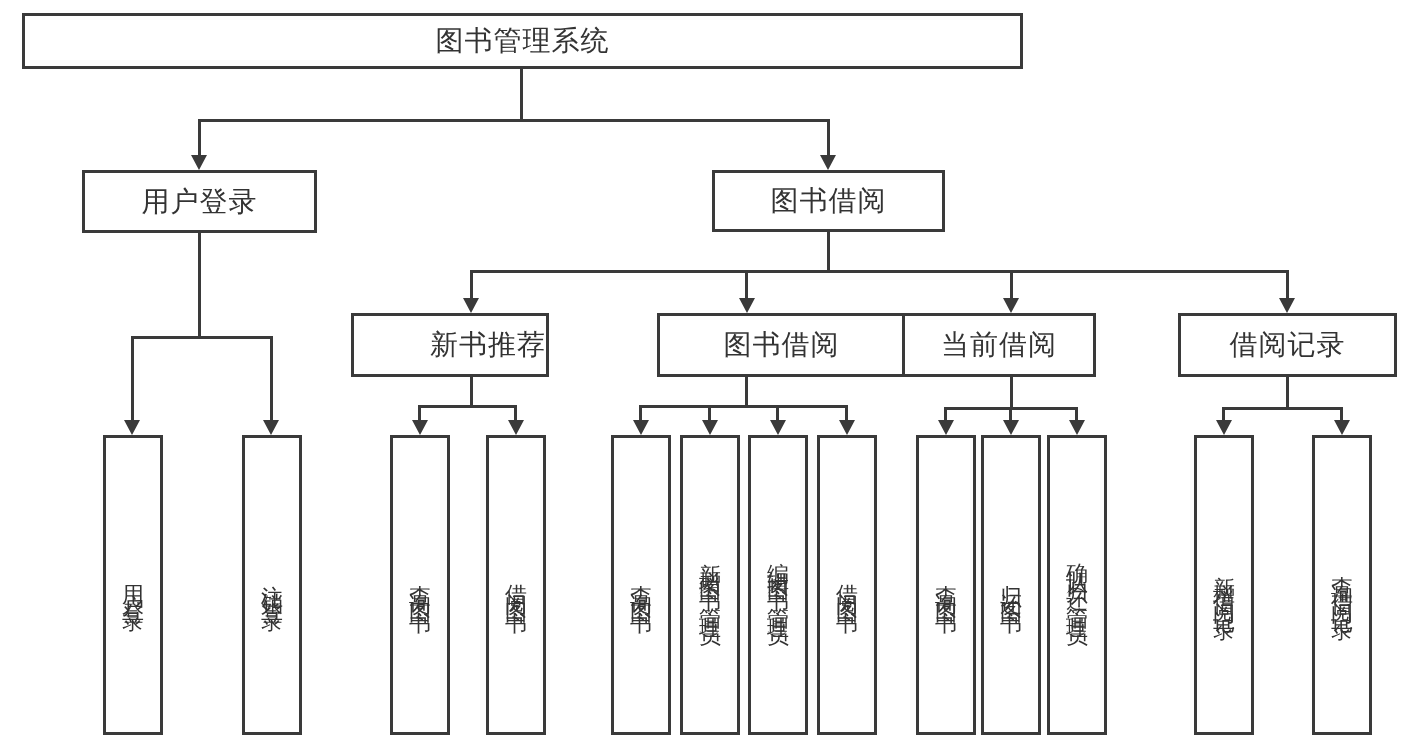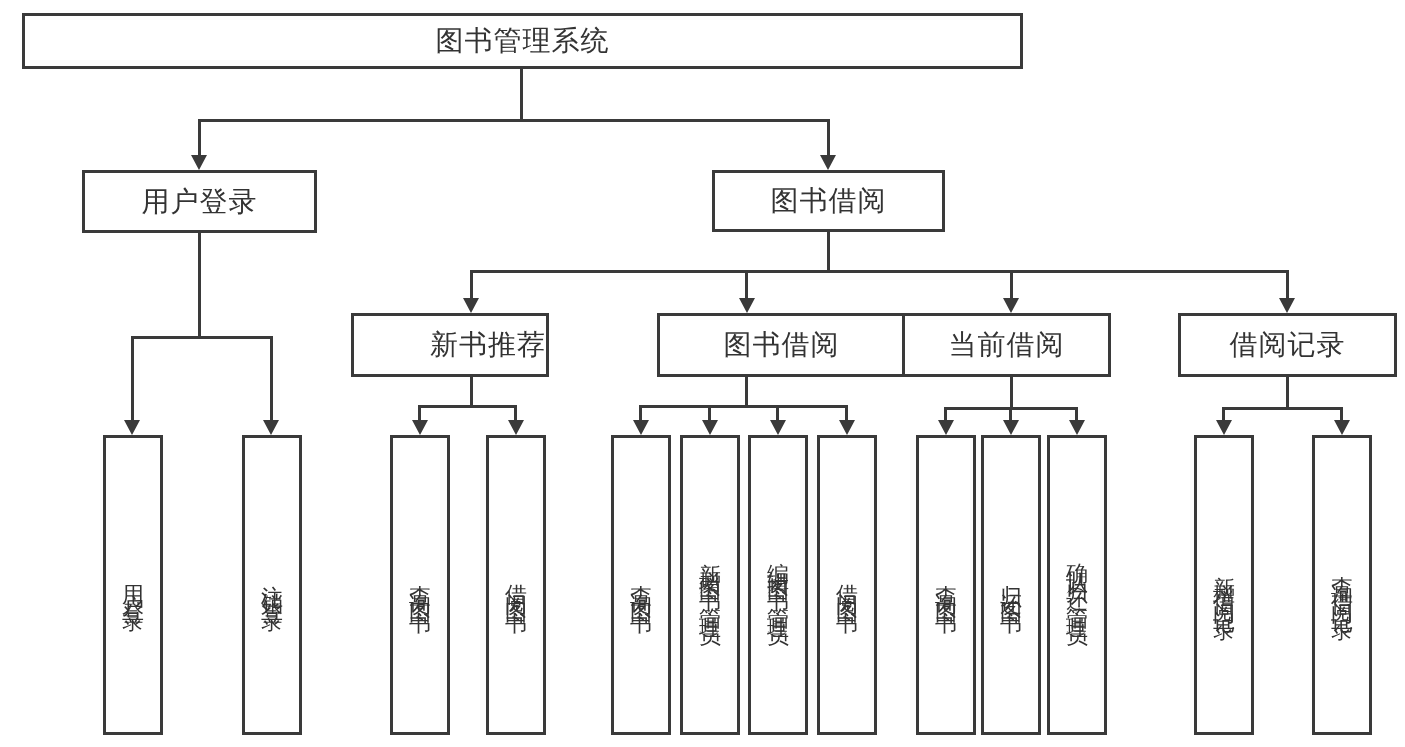--- a/index.html
+++ b/index.html
@@ -58,21 +58,21 @@
   </div>
 
   <div class="hbox" style="left:351px;top:313px;width:198px;height:64px;justify-content:flex-end;">
     <span>新书推荐</span>
   </div>
 
   <div class="hbox" style="left:637px;top:313px;width:249px;height:64px;margin-left:20px;">
     <span>图书借阅</span>
   </div>
 
-  <div class="hbox" style="left:902px;top:313px;width:209px;height:64px;">
+  <div class="hbox" style="left:902px;top:313px;width:194px;height:64px;">
     <span>当前借阅</span>
   </div>
 
   <div class="hbox" style="left:1178px;top:313px;width:219px;height:64px;">
     <span>借阅记录</span>
   </div>
 
   <div class="vbox" style="left:103px;">
     <span>用户登录</span>
   </div>

